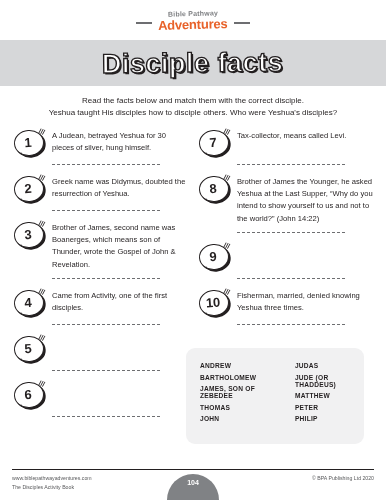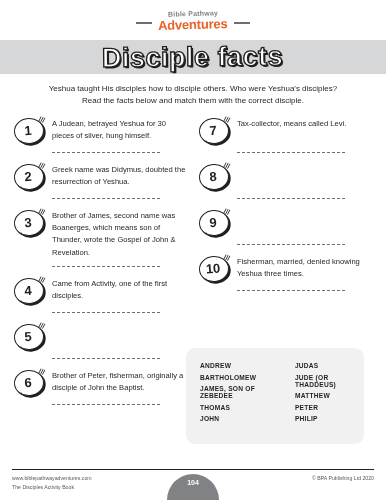--- a/index.html
+++ b/index.html
@@ -48,21 +48,21 @@
     font-weight: bold;
     color: #e8622a;
     letter-spacing: -.2px;
     transform: rotate(-1.5deg);
     margin-top: 1px;
   }
 
   
   .title-band {
     background: #d6d7d9;
-    height: 34px;
+    height: 46px;
     display: flex;
     align-items: center;
     justify-content: center;
   }
   .title-text {
     font-size: 27px;
     font-weight: bold;
     color: #ffffff;
     letter-spacing: .5px;
     -webkit-text-stroke: 1.4px #231f20;
@@ -240,22 +240,22 @@
     <div class="logo-bottom">Adventures</div>
   </div>
   <div class="logo-dash"></div>
 </div>
 
 <div class="title-band">
   <div class="title-text">Disciple facts</div>
 </div>
 
 <div class="instructions">
+  <div>Read the facts below and match them with the correct disciple.</div>
   <div>Yeshua taught His disciples how to disciple others. Who were Yeshua's disciples?</div>
-  <div>Read the facts below and match them with the correct disciple.</div>
 </div>
 
 <div class="columns">
 
   <div class="col">
 
     <div class="fact">
       <div class="bubble">
         <div class="ring"></div>
         <div class="num">1</div>
@@ -309,21 +309,20 @@
     </div>
     <div class="answer-line"></div>
 
     <div class="fact">
       <div class="bubble">
         <div class="ring"></div>
         <div class="num">6</div>
         <div class="spark">///</div>
         <div class="dot">..</div>
       </div>
-      <div class="fact-text">Brother of Peter, fisherman, originally a disciple of John the Baptist.</div>
     </div>
     <div class="answer-line"></div>
 
   </div>
 
   <div class="col">
 
     <div class="fact">
       <div class="bubble">
         <div class="ring"></div>
@@ -335,20 +334,21 @@
     </div>
     <div class="answer-line"></div>
 
     <div class="fact">
       <div class="bubble">
         <div class="ring"></div>
         <div class="num">8</div>
         <div class="spark">///</div>
         <div class="dot">..</div>
       </div>
+      <div class="fact-text">Brother of James the Younger, he asked Yeshua at the Last Supper, “Why do you intend to show yourself to us and not to the world?”  (John 14:22)</div>
     </div>
     <div class="answer-line"></div>
 
     <div class="fact">
       <div class="bubble">
         <div class="ring"></div>
         <div class="num">9</div>
         <div class="spark">///</div>
         <div class="dot">..</div>
       </div>

